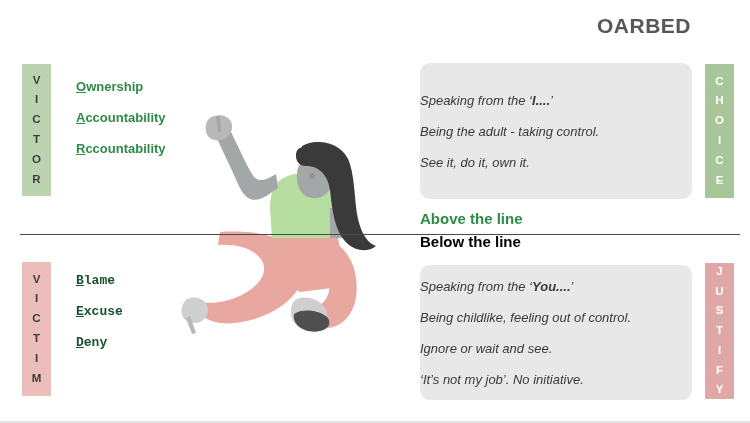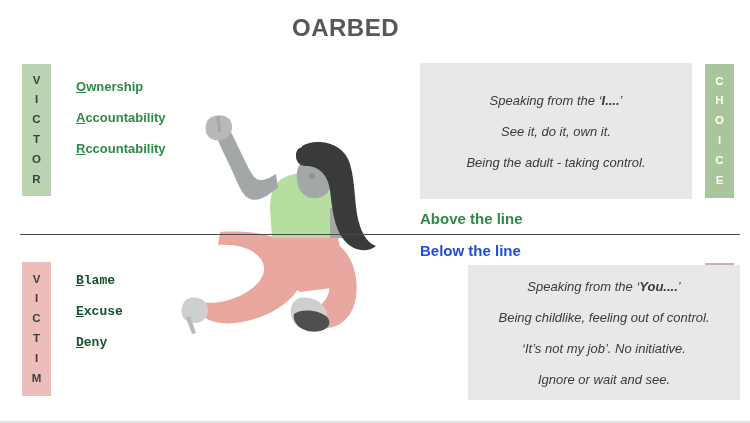--- a/index.html
+++ b/index.html
@@ -19,22 +19,22 @@
     border-bottom: 2px solid #e4e4e4;
     box-sizing: border-box;
   }
 
   
   #title {
     position: absolute;
     left: 0;
     top: 14px;
     width: 691px;
-    text-align: center;
-    font-size: 24px;
+    text-align: right;
+    font-size: 21px;
     font-weight: bold;
     color: #575757;
     letter-spacing: 0.5px;
   }
 
   
   .vlabel {
     position: absolute;
     width: 29px;
     display: flex;
@@ -98,23 +98,24 @@
   #above-words .kw { color: #2e8b46; }
   #below-words { top: 274px; }
   #below-words .kw { color: #14532d; font-family: Liberation Mono, monospace; }
 
   
   .panel {
     position: absolute;
     background: #e8e8e8;
     display: flex;
     flex-direction: column;
-    align-items: center;
+    align-items: flex-start;
     justify-content: center;
     box-sizing: border-box;
+    border-radius: 10px;
   }
   .panel .line {
     font-style: italic;
     font-size: 13px;
     color: #3a3a3a;
     line-height: 1;
     margin: 9px 0;
     white-space: nowrap;
   }
   .panel .line b { font-weight: bold; }
@@ -122,21 +123,20 @@
     left: 420px;
     top: 63px;
     width: 272px;
     height: 136px;
   }
   #panel-below {
     left: 420px;
     top: 265px;
     width: 272px;
     height: 135px;
-    margin-left: 48px;
   }
 
   
   #divider {
     position: absolute;
     left: 20px;
     top: 234px;
     width: 720px;
     height: 0;
     border-top: 1.6px solid #4a4a4a;
@@ -147,22 +147,22 @@
     font-size: 15px;
     font-weight: bold;
     line-height: 1;
     white-space: nowrap;
   }
   #above-caption {
     top: 211px;
     color: #2e8b46;
   }
   #below-caption {
-    top: 243px;
-    color: #1d4ed8;
+    top: 234px;
+    color: #000000;
   }
 
   
   #person {
     position: absolute;
     left: 160px;
     top: 112px;
     width: 250px;
     height: 230px;
   }
@@ -245,28 +245,28 @@
 
     <path d="M146 48 C158 44 170 50 172 62 C174 74 168 84 158 86 C146 88 138 80 137 68 C136 57 139 50 146 48 Z" fill="#a3a7a8"></path>
 
     <path d="M140 36 C160 24 184 32 190 52 C196 72 194 98 200 114 C204 126 210 132 216 134 C206 142 192 138 184 128 C174 116 172 96 170 78 C168 64 160 54 146 54 C140 54 136 50 136 44 C136 40 137 37 140 36 Z" fill="#3a3a3a"></path>
     <path d="M142 34 C156 26 174 30 180 44 C184 54 180 62 172 62 C166 62 162 56 158 50 C154 44 148 40 142 40 Z" fill="#3a3a3a"></path>
     <circle cx="152" cy="64" r="3" fill="#8f9495"></circle>
   </svg>
 
   <div class="panel" id="panel-above">
     <div class="line"><span>Speaking from the ‘</span><b>I....</b><span>’</span></div>
+    <div class="line"><span>Being the adult - taking control.</span></div>
     <div class="line"><span>See it, do it, own it.</span></div>
-    <div class="line"><span>Being the adult - taking control.</span></div>
   </div>
 
   <div class="panel" id="panel-below">
     <div class="line"><span>Speaking from the ‘</span><b>You....</b><span>’</span></div>
     <div class="line"><span>Being childlike, feeling out of control.</span></div>
+    <div class="line"><span>Ignore or wait and see.</span></div>
     <div class="line"><span>‘It’s not my job’. No initiative.</span></div>
-    <div class="line"><span>Ignore or wait and see.</span></div>
   </div>
 
   <div class="linecaption" id="above-caption">Above the line</div>
   <div id="divider"></div>
   <div class="linecaption" id="below-caption">Below the line</div>
 
 </div>
 
 </body></html>

